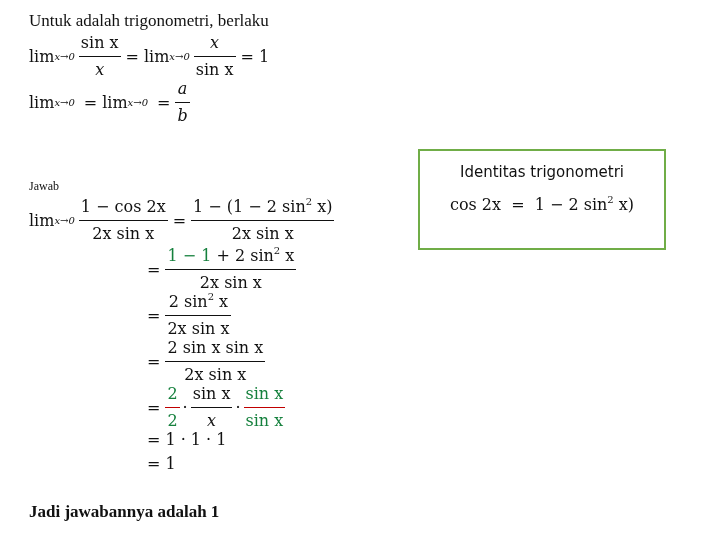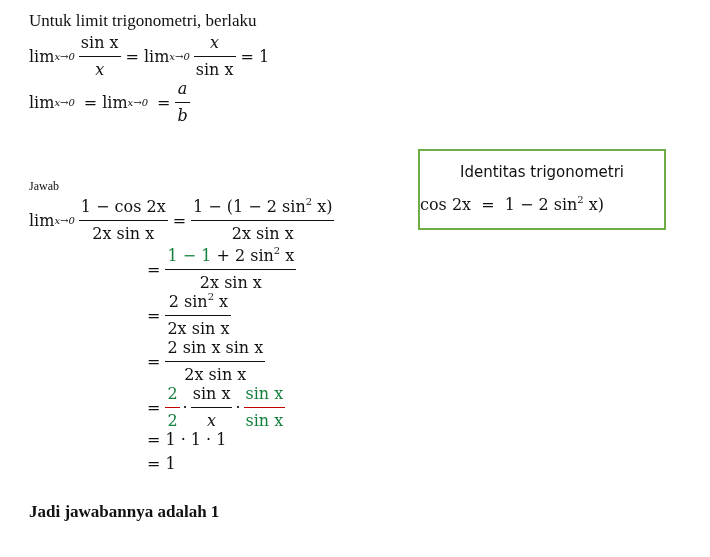--- a/index.html
+++ b/index.html
@@ -18,21 +18,21 @@
   .lim .l { line-height: 18px; font-size: 16px; }
   .lim .s { font-size: 10px; line-height: 10px; }
   .eq { margin: 0 5px; }
   sup { font-size: 10px; vertical-align: 7px; line-height: 0; }
   .line { display: flex; align-items: center; white-space: nowrap; }
   .box { border: 2px solid #70ad47; box-sizing: border-box; }
 </style>
 </head>
 <body>
 
-<div class="abs serif" style="left:29px; top:11px; font-size:17px;">Untuk limit trigonometri, berlaku</div>
+<div class="abs serif" style="left:29px; top:11px; font-size:17px;">Untuk adalah trigonometri, berlaku</div>
 
 <div class="abs math line" style="left:29px; top:32px;">
   <span class="lim">
       <span class="l">lim</span>
       <span class="s it">x→0</span>
     </span>
   <span class="frac">
       <span class="num">sin x</span>
       <span class="den it">x</span>
     </span>
@@ -59,23 +59,23 @@
       <span class="l">lim</span>
       <span class="s it">x→0</span>
     </span>
   <span class="eq">=</span>
   <span class="frac">
       <span class="num it">a</span>
       <span class="den it">b</span>
     </span>
 </div>
 
-<div class="abs box" style="left:418px; top:149px; width:248px; height:81px;">
+<div class="abs box" style="left:418px; top:149px; width:248px; height:101px;">
   <div style="text-align:center; margin-top:12px; font-family:'DejaVu Sans','Liberation Sans',sans-serif; font-size:15px;">Identitas trigonometri</div>
-  <div class="math" style="text-align:left; margin-top:14px; font-size:16px; white-space:nowrap;">
+  <div class="math" style="text-align:center; margin-top:14px; font-size:16px; white-space:nowrap;">
     <span>cos 2x</span>
     <span class="eq">=</span>
     <span>1 − 2 sin</span><sup>2</sup><span> x)</span>
   </div>
 </div>
 
 <div class="abs serif" style="left:29px; top:179px; font-size:12px;">Jawab</div>
 
 <div class="abs math line" style="left:29px; top:196px;">
   <span class="lim">

